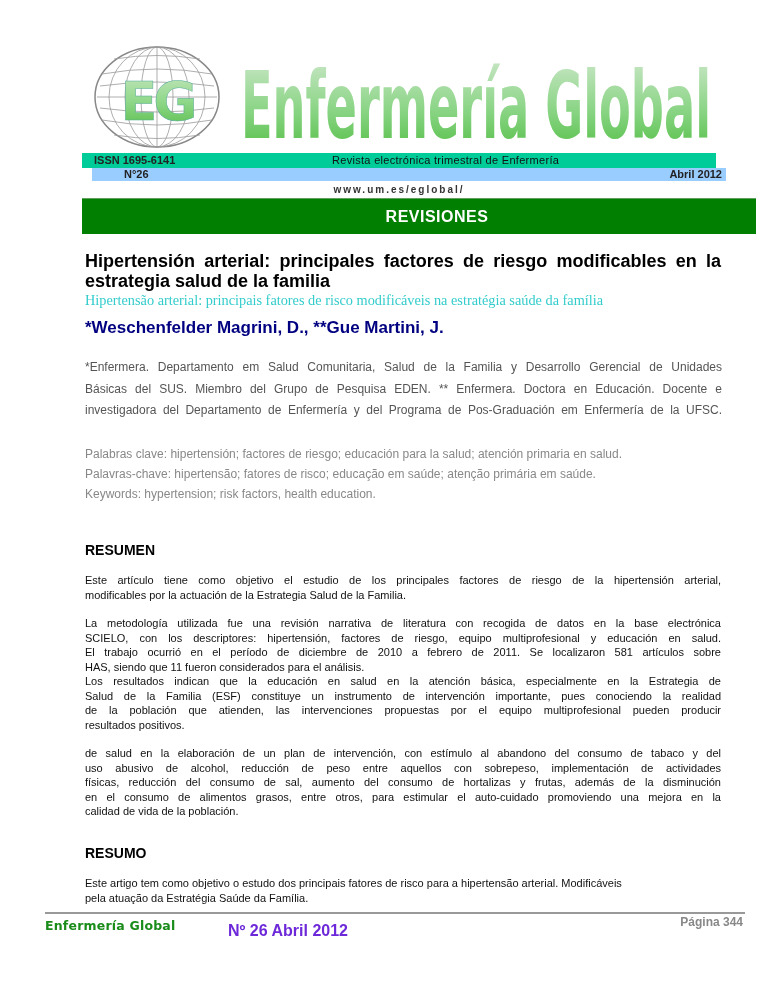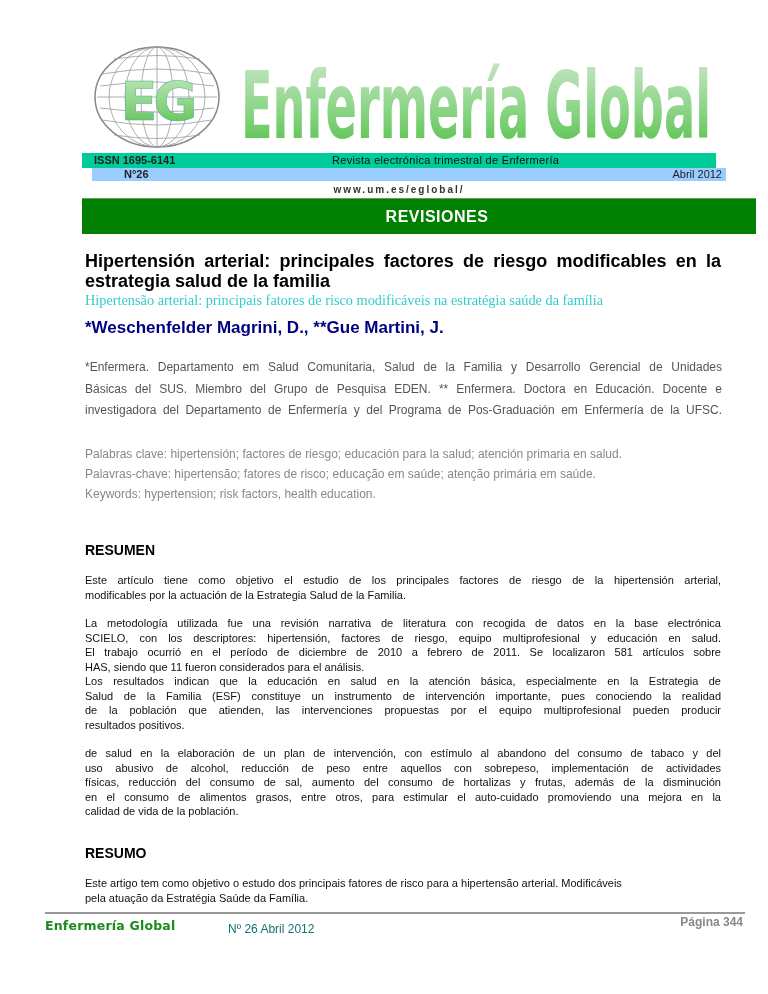--- a/index.html
+++ b/index.html
@@ -10,21 +10,21 @@
   .globe { left:92px; top:44px; width:130px; height:106px; }
   .logo-word { left:236px; top:52px; width:480px; height:96px; }
   .logo-word text { font-family:"DejaVu Sans", sans-serif; font-weight:bold; }
 
   
   .bar-teal { left:82px; top:153px; width:634px; height:15px; background:#00cc99; }
   .bar-blue { left:92px; top:168px; width:634px; height:13px; background:#99ccff; }
   .bar-teal .issn { position:absolute; left:12px; top:0; font-size:11px; font-weight:bold; line-height:15px; color:#222; }
   .bar-teal .subtitle { position:absolute; left:250px; top:0; font-size:11px; line-height:15px; color:#111; letter-spacing:0.3px; }
   .bar-blue .num { position:absolute; left:32px; top:0; font-size:11px; font-weight:bold; line-height:13px; color:#222; }
-  .bar-blue .date { position:absolute; right:4px; top:0; font-size:11px; font-weight:normal; line-height:13px; color:#222; }
+  .bar-blue .date { position:absolute; right:4px; top:0; font-size:11px; font-weight:bold; line-height:13px; color:#222; }
   .url { left:82px; top:183px; width:634px; text-align:center; font-size:10px; font-weight:bold; letter-spacing:2px; color:#333; line-height:14px; }
   .rev-banner { left:82px; top:198px; width:638px; height:35px; background:#007f00; color:#fff; font-weight:bold; font-size:16px; line-height:35px; text-align:center; letter-spacing:0.5px; border-top:1px solid #5fa05f;padding-left:36px; }
 
   
   .title { left:85px; top:251px; width:636px; font-size:18px; font-weight:bold; line-height:20px; text-align:justify; text-align-last:left; }
   .title-pt { left:85px; top:291px; width:650px; font-family:"Liberation Serif", serif; font-size:14.3px; color:#33cccc; line-height:18px; white-space:nowrap; }
   .authors { left:85px; top:318px; font-size:17px; font-weight:bold; color:#000080; line-height:20px; }
 
   .affil { left:85px; top:357px; width:637px; font-size:12px; color:#555; line-height:21.5px; text-align:justify; }
   .affil span.line { display:block; text-align:justify; text-align-last:justify; height:21.5px; }
@@ -32,21 +32,21 @@
 
   .kw { left:85px; font-size:12px; color:#888; line-height:14px; white-space:nowrap; }
 
   .h2 { left:85px; font-size:14px; font-weight:bold; line-height:16px; }
   .para { left:85px; width:636px; font-size:11px; line-height:14.5px; color:#111; }
   .para span.line { display:block; text-align:justify; text-align-last:justify; white-space:nowrap; }
   .para span.line.last { text-align-last:left; }
 
   .footer-rule { left:45px; top:912px; width:700px; height:2px; background:#999; }
   .footer-brand { left:45px; top:918px; font-family:"DejaVu Sans", sans-serif; font-weight:bold; font-size:12.5px; color:#1a8c1a; letter-spacing:0.2px; }
-  .footer-issue { left:228px; top:922px; font-size:12px; color:#0f766e; font-weight:normal; }
+  .footer-issue { left:228px; top:922px; font-size:16px; color:#6d28d9; font-weight:bold; }
   .footer-page { right:25px; top:915px; font-size:12px; color:#888; font-weight:bold; }
 </style>
 </head>
 <body>
 
 <svg class="abs globe" viewBox="0 0 130 106">
   <defs>
     <linearGradient id="eg" x1="0" y1="0" x2="0" y2="1">
       <stop offset="0" stop-color="#c8e6c0"></stop>
       <stop offset="0.5" stop-color="#8fd88a"></stop>

